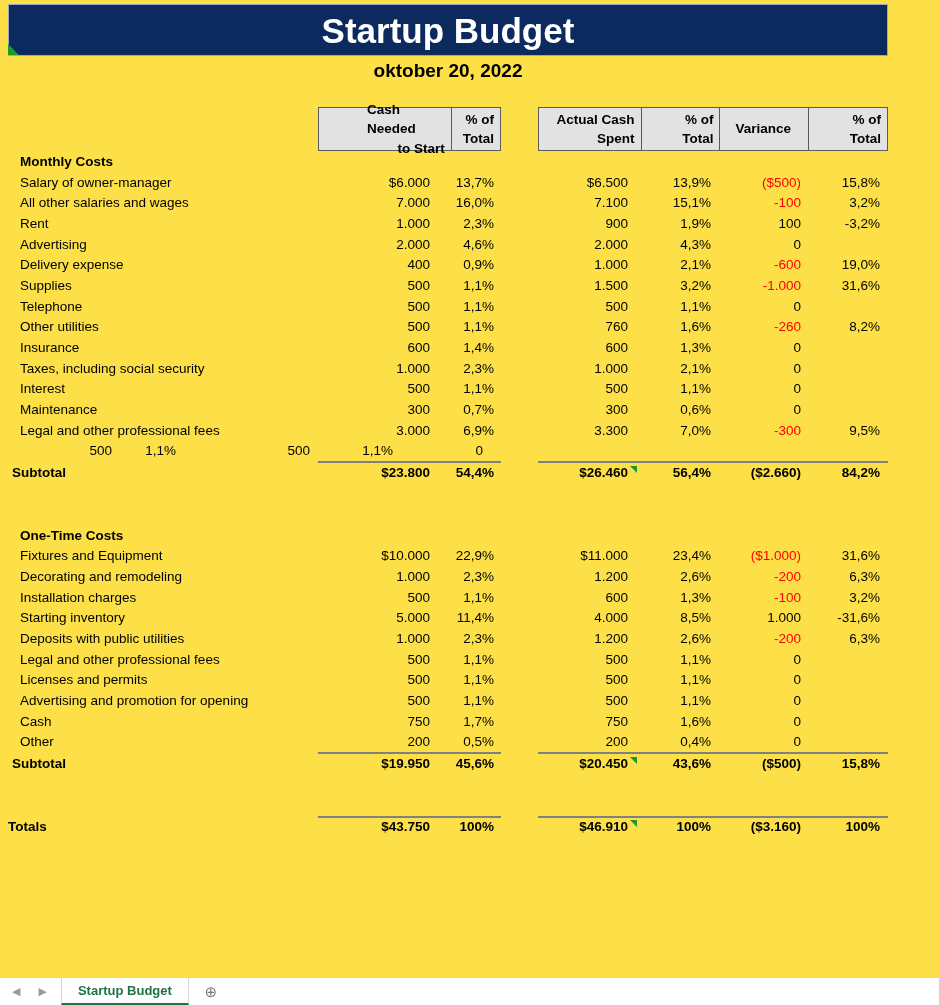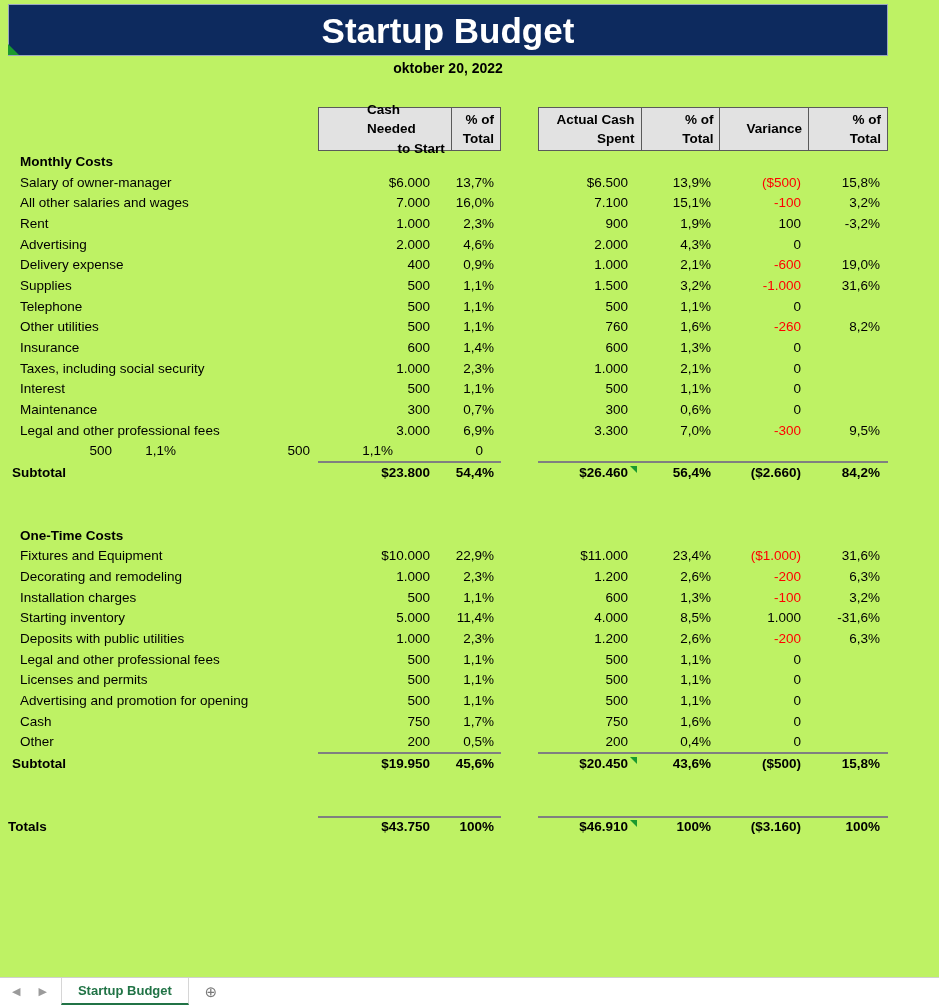--- a/index.html
+++ b/index.html
@@ -5,21 +5,21 @@
   * { box-sizing: border-box; }
   html, body {
     margin: 0; padding: 0;
     background: #ffffff;
     font-family: "Liberation Sans", sans-serif;
   }
   #sheet {
     position: relative;
     width: 939px;
     height: 1005px;
-    background: #bef264;
+    background: #fde047;
     overflow: hidden;
   }
 
   
   .title-banner {
     position: absolute;
     left: 8px; top: 4px;
     width: 880px; height: 52px;
     background: #0d2a5e;
     border: 1px solid #9aa7c0;
@@ -41,21 +41,21 @@
     width: 0; height: 0;
     border-left: 11px solid #1a9a2e;
     border-top: 11px solid transparent;
     z-index: 5;
   }
   .subtitle {
     position: absolute;
     left: 8px; top: 60px;
     width: 880px;
     text-align: center;
-    font-size: 14px;
+    font-size: 19px;
     font-weight: bold;
     color: #000000;
   }
 
   
   .hdr-group {
     position: absolute;
     top: 107px;
     height: 44px;
     display: flex;
@@ -77,21 +77,21 @@
     border-right: 1px solid #5a5a5a;
   }
   .hdr-cell:last-child { border-right: none; }
 
   
   #hdr-cash-needed { width: 119px; }
   #hdr-pct-1       { width: 63px; }
   
   #hdr-actual-cash { width: 104px; }
   #hdr-pct-2       { width: 80px; }
-  #hdr-variance    { width: 90px; }
+  #hdr-variance    { width: 90px; align-items: center; }
   #hdr-pct-3       { width: 79px; }
 
   
   .rows { position: absolute; left: 0; top: 151px; width: 939px; }
   .row {
     position: relative;
     height: 20.7px;
     display: flex;
     align-items: center;
     font-size: 13.5px;

